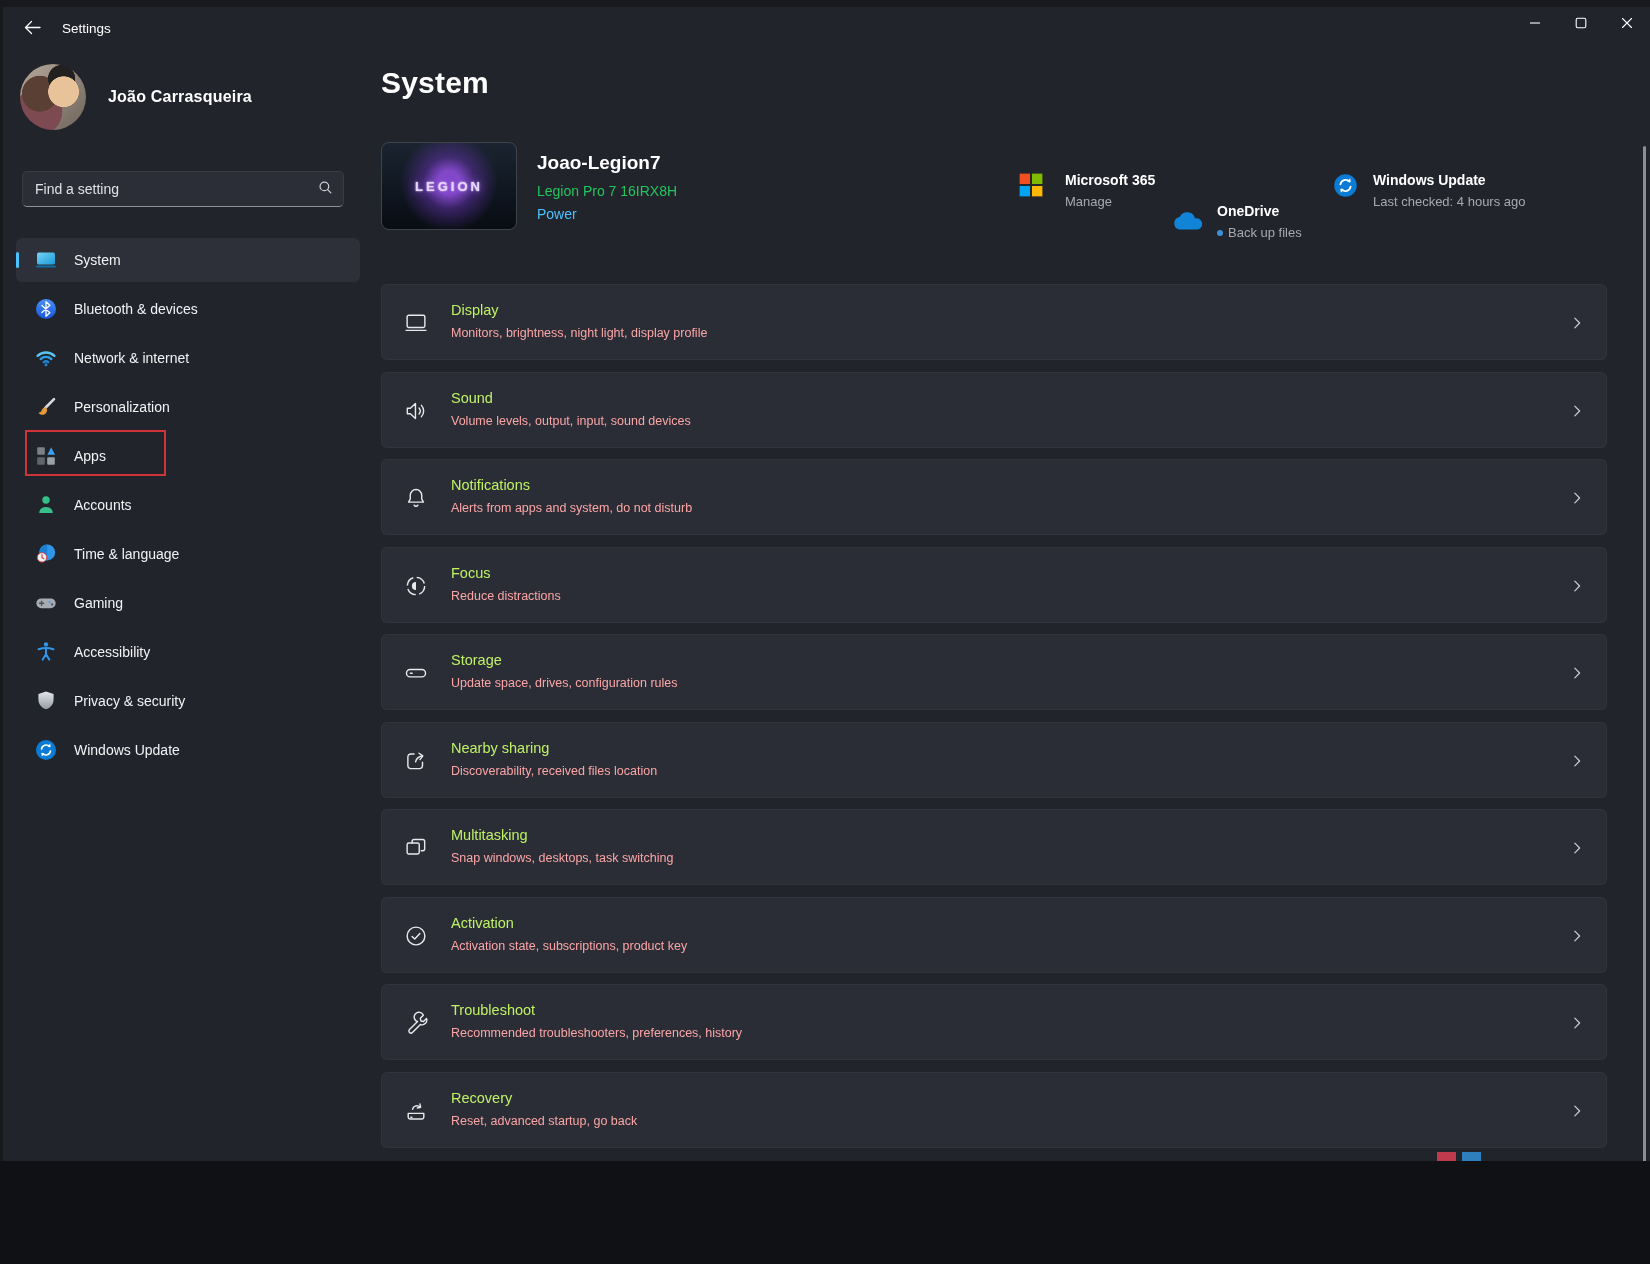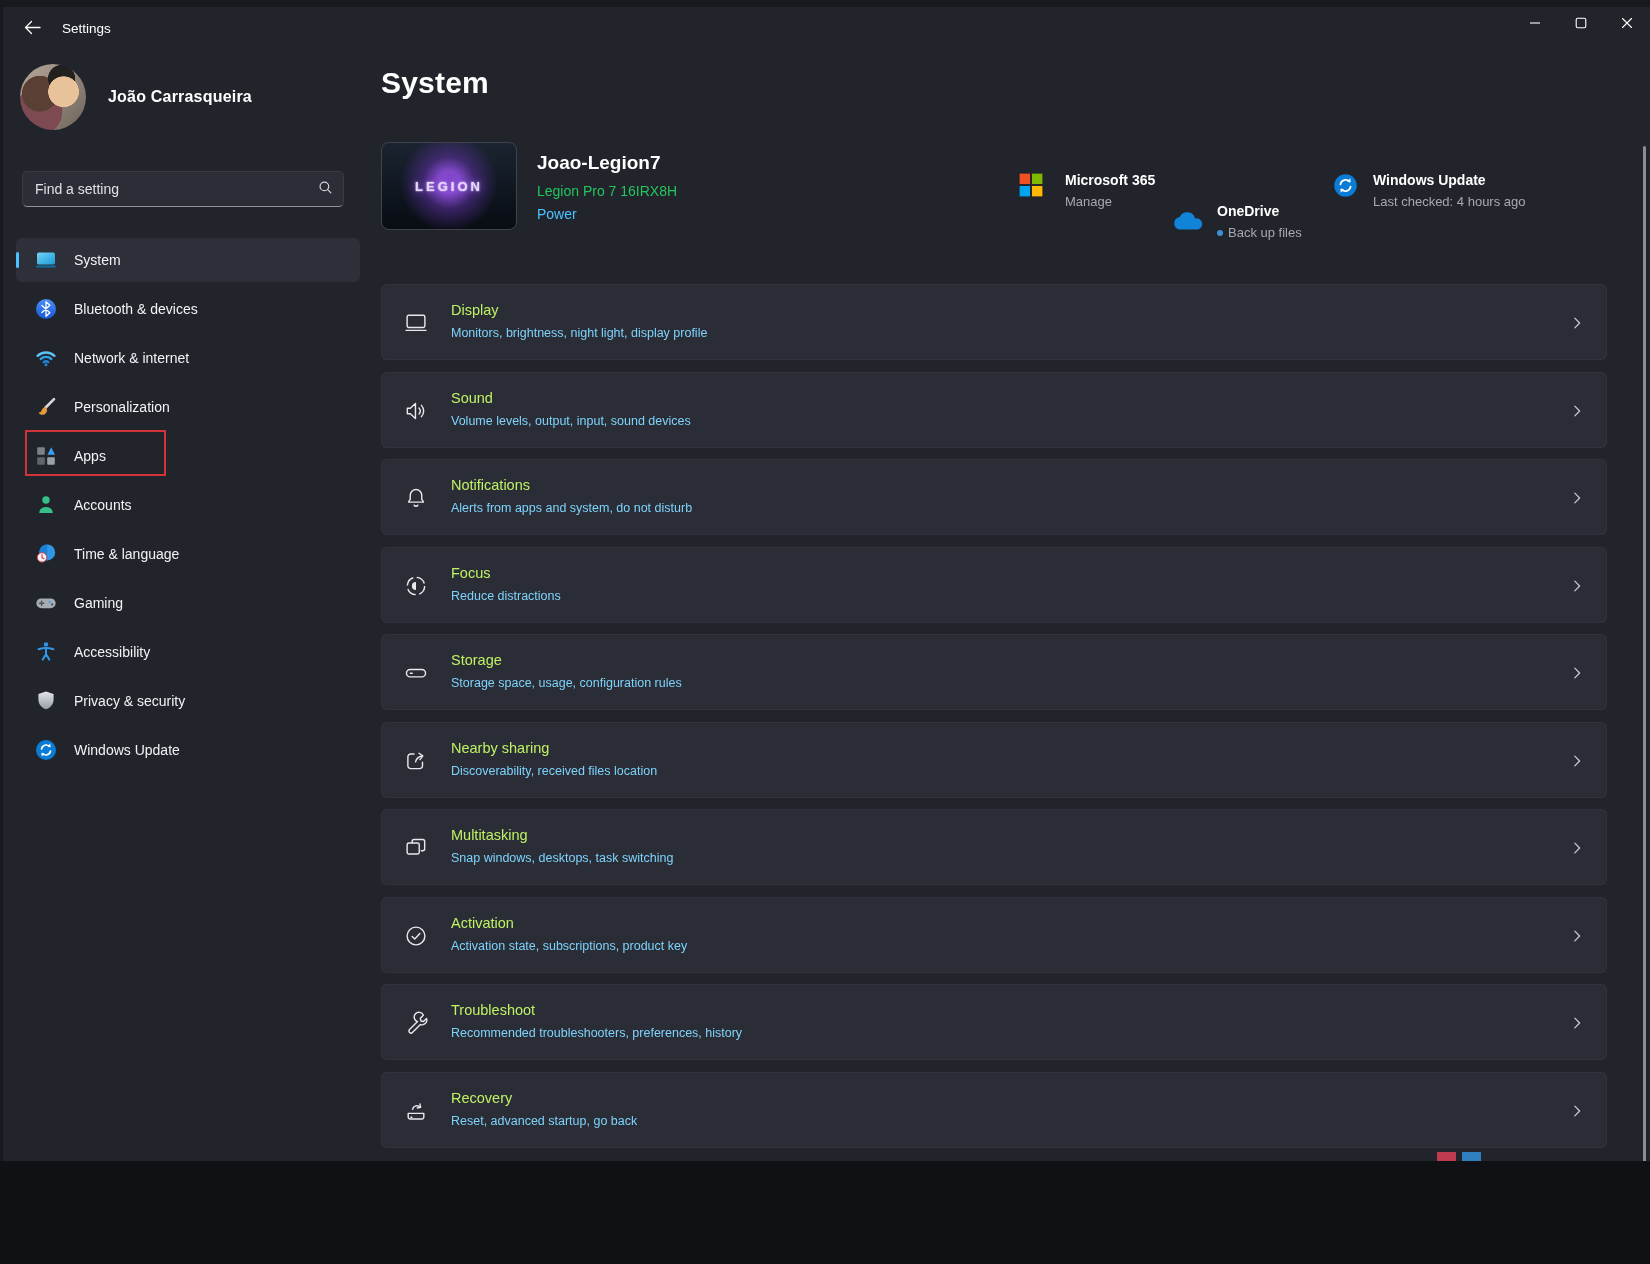--- a/index.html
+++ b/index.html
@@ -85,21 +85,21 @@
   .quick-sub{font-size:13px;color:#a7a9b0;margin-top:6px;display:flex;align-items:center;}
   .od-dot{display:inline-block;width:6px;height:6px;border-radius:50%;background:#3e8fd8;margin-right:5px;}
 
   .rows{position:absolute;left:381px;top:284px;width:1226px;}
   .srow{
     position:relative;height:76px;margin-bottom:11.5px;border-radius:6px;
     background:#2b2d36;border:1px solid rgba(255,255,255,.035);cursor:pointer;
   }
   .srow-icon{position:absolute;left:21px;top:25px;width:26px;height:26px;}
   .srow-title{position:absolute;left:69px;top:17px;font-size:14.5px;color:#bef264;}
-  .srow-sub{position:absolute;left:69px;top:41px;font-size:12.5px;color:#7dd3fc;}
+  .srow-sub{position:absolute;left:69px;top:41px;font-size:12.5px;color:#fca5a5;}
   .srow-chevron{position:absolute;right:22px;top:31px;width:14px;height:14px;z-index:6;}
   .partial-card{
     position:absolute;left:381px;top:1246px;width:1226px;height:40px;border-radius:6px;
     background:#2b2d36;border:1px solid rgba(255,255,255,.035);
   }
 
   .scrollbar{position:absolute;left:1643px;top:146px;width:3px;height:1058px;border-radius:2px;background:#8b8e94;cursor:pointer;}
 
   .watermark{position:absolute;left:1433px;top:1148px;z-index:3;pointer-events:none;}
 </style>
@@ -420,21 +420,21 @@
     </span>
   </div>
       <div class="srow">
     <span class="srow-icon"><svg width="26" height="26" viewBox="0 0 24 24">
             <g fill="none" stroke="#e8e9ec" stroke-width="1.3" stroke-linecap="round">
               <rect x="3.2" y="8.8" width="17.6" height="6.8" rx="3.4"></rect>
               <path d="M6.8 12.2h1.7"></path>
             </g>
           </svg></span>
     <span class="srow-title">Storage</span>
-    <span class="srow-sub">Storage space, usage, configuration rules</span>
+    <span class="srow-sub">Update space, drives, configuration rules</span>
     <span class="srow-chevron">
       <svg width="14" height="14" viewBox="0 0 16 16">
             <path d="M5.5 2.5L11 8l-5.5 5.5" stroke="#cacdd2" stroke-width="1.4" fill="none" stroke-linecap="round" stroke-linejoin="round"></path>
           </svg>
     </span>
   </div>
       <div class="srow">
     <span class="srow-icon"><svg width="26" height="26" viewBox="0 0 24 24">
             <g fill="none" stroke="#e8e9ec" stroke-width="1.3" stroke-linecap="round" stroke-linejoin="round">
               <path d="M10.2 5.5H7.2a2.7 2.7 0 00-2.7 2.7v8.1A2.7 2.7 0 007.2 19h8.1a2.7 2.7 0 002.7-2.7v-3.1"></path>

